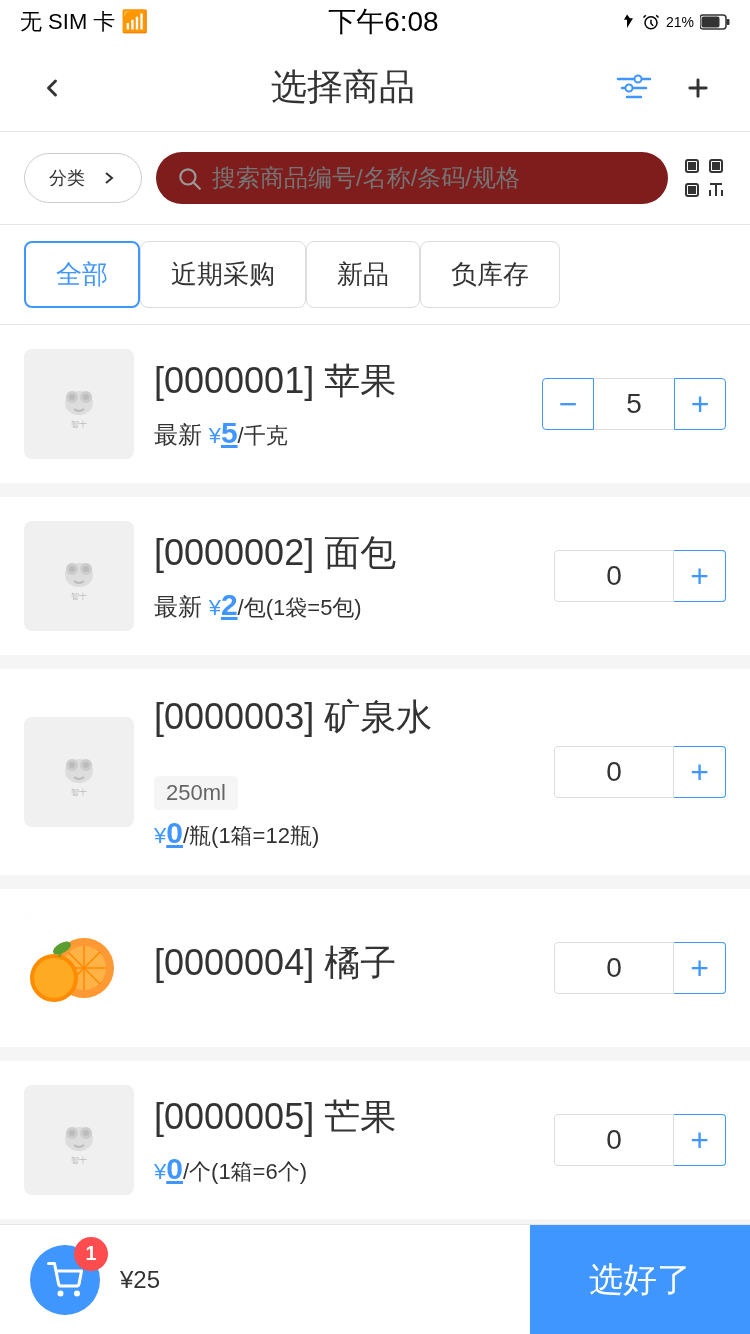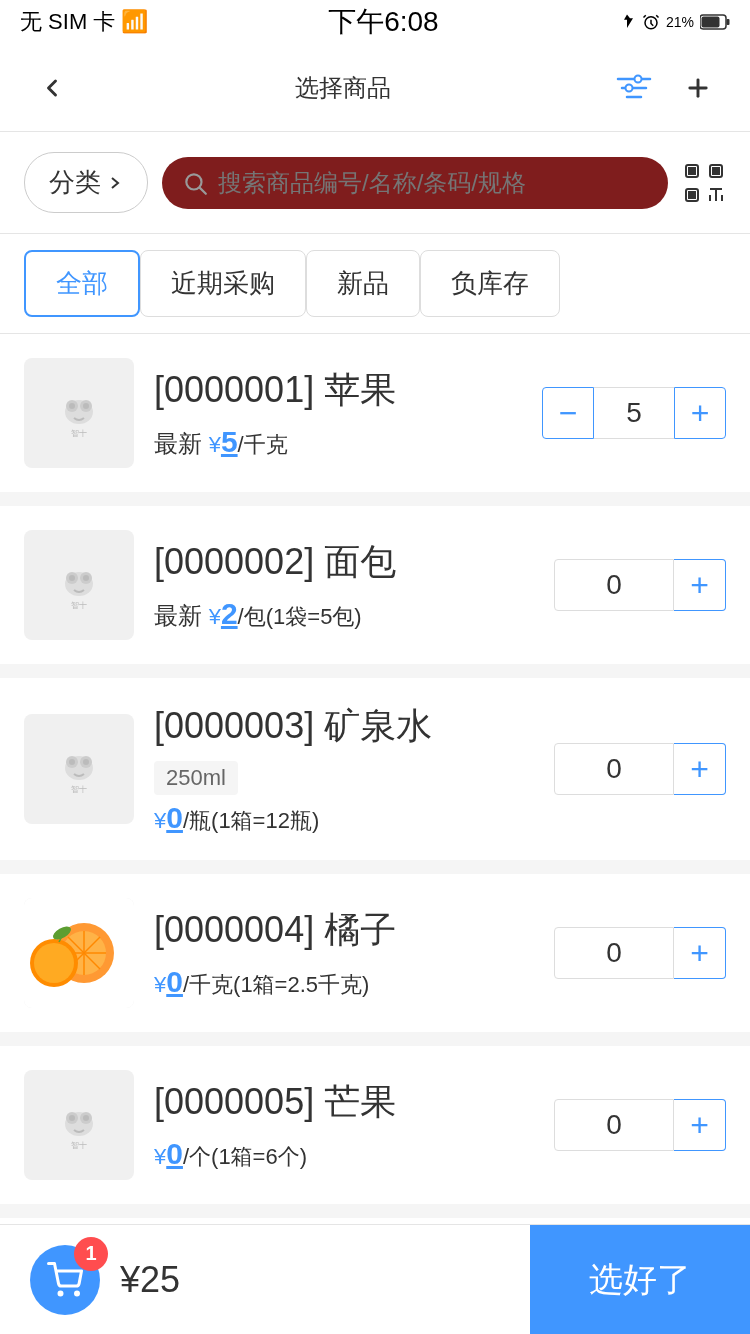--- a/index.html
+++ b/index.html
@@ -23,43 +23,43 @@
     
     .nav-bar {
       background: #fff;
       height: 88px;
       display: flex;
       align-items: center;
       justify-content: space-between;
       padding: 0 30px;
       border-bottom: 1px solid #e5e5e5;
     }
-    .nav-title { font-size: 24px; font-weight: 500; color: #333; }
+    .nav-title { font-size: 36px; font-weight: 500; color: #333; }
     .nav-left, .nav-right { display: flex; align-items: center; gap: 20px; }
     .nav-icon { width: 44px; height: 44px; display: flex; align-items: center; justify-content: center; cursor: pointer; }
 
     
     .filter-bar {
       background: #fff;
       padding: 20px 24px;
       display: flex;
       align-items: center;
       gap: 14px;
       border-bottom: 1px solid #e5e5e5;
     }
     .category-btn {
       border: 1px solid #ccc;
       border-radius: 30px;
       padding: 12px 24px;
-      font-size: 26px;
+      font-size: 18px;
       color: #333;
       background: #fff;
       display: flex;
       align-items: center;
-      gap: 6px;
+      gap: 16px;
       white-space: nowrap;
       cursor: pointer;
     }
     .search-input-wrap {
       flex: 1;
       background: #7f1d1d;
       border-radius: 30px;
       display: flex;
       align-items: center;
       padding: 12px 20px;
@@ -119,21 +119,21 @@
       overflow: hidden;
     }
     .owl-logo { font-size: 28px; color: #bbb; text-align: center; }
     .product-info { flex: 1; }
     .product-name { font-size: 36px; color: #333; margin-bottom: 10px; font-weight: 500; }
     .product-price { font-size: 24px; color: #333; }
     .price-latest { color: #333; }
     .price-yen { color: #4096ff; font-size: 22px; }
     .price-num { color: #4096ff; font-size: 30px; font-weight: bold; text-decoration: underline; }
     .price-unit { color: #333; font-size: 22px; }
-    .product-spec { font-size: 22px; color: #666; background: #f5f5f5; padding: 4px 12px; border-radius: 4px; display: inline-block; margin-bottom: 6px; }
+    .product-spec { font-size: 22px; color: #666; background: #f5f5f5; padding: 4px 12px; border-radius: 4px; display: inline-block; margin-bottom: 6px; margin-top: 24px; }
     .batch-btn {
       border: 1px solid #4096ff;
       color: #4096ff;
       background: #fff;
       border-radius: 8px;
       padding: 14px 24px;
       font-size: 26px;
       cursor: pointer;
       white-space: nowrap;
     }
@@ -248,21 +248,21 @@
       color: #fff;
       border-radius: 50%;
       width: 34px;
       height: 34px;
       font-size: 20px;
       display: flex;
       align-items: center;
       justify-content: center;
       font-weight: bold;
     }
-    .cart-total { font-size: 36px; color: #333; font-weight: 500; }
+    .cart-total { font-size: 24px; color: #333; font-weight: 500; }
     .confirm-btn {
       width: 220px;
       height: 110px;
       background: #4096ff;
       color: #fff;
       font-size: 34px;
       display: flex;
       align-items: center;
       justify-content: center;
       cursor: pointer;
@@ -467,23 +467,20 @@
 
         <circle cx="30" cy="65" r="24" fill="#ff8c00"></circle>
         <circle cx="30" cy="65" r="20" fill="#ffaa22"></circle>
 
         <ellipse cx="38" cy="35" rx="10" ry="5" fill="#5c9e31" transform="rotate(-30 38 35)"></ellipse>
         <line x1="38" y1="38" x2="35" y2="44" stroke="#5c9e31" stroke-width="1.5"></line>
       </svg>
     </div>
     <div class="product-info">
       <div class="product-name">[0000004] 橘子</div>
-      <div class="product-price">
-        <span class="price-yen">¥</span><span class="price-num">0</span><span class="price-unit">/千克(1箱=2.5千克)</span>
-      </div>
     </div>
     <div class="qty-only">
       <div class="qty-box-simple">0</div>
       <div class="qty-plus-only">+</div>
     </div>
   </div>
 
   <div class="divider"></div>
 
   <div class="product-item">

